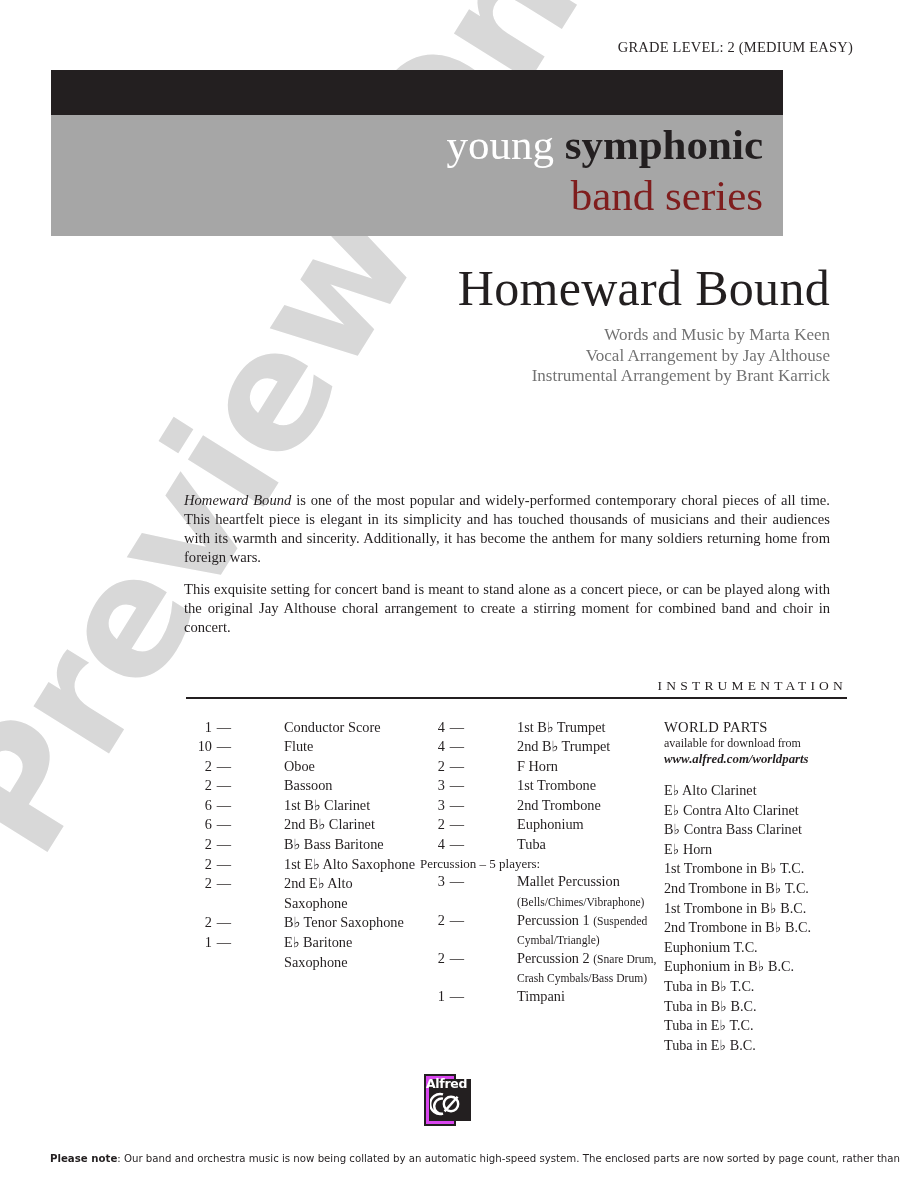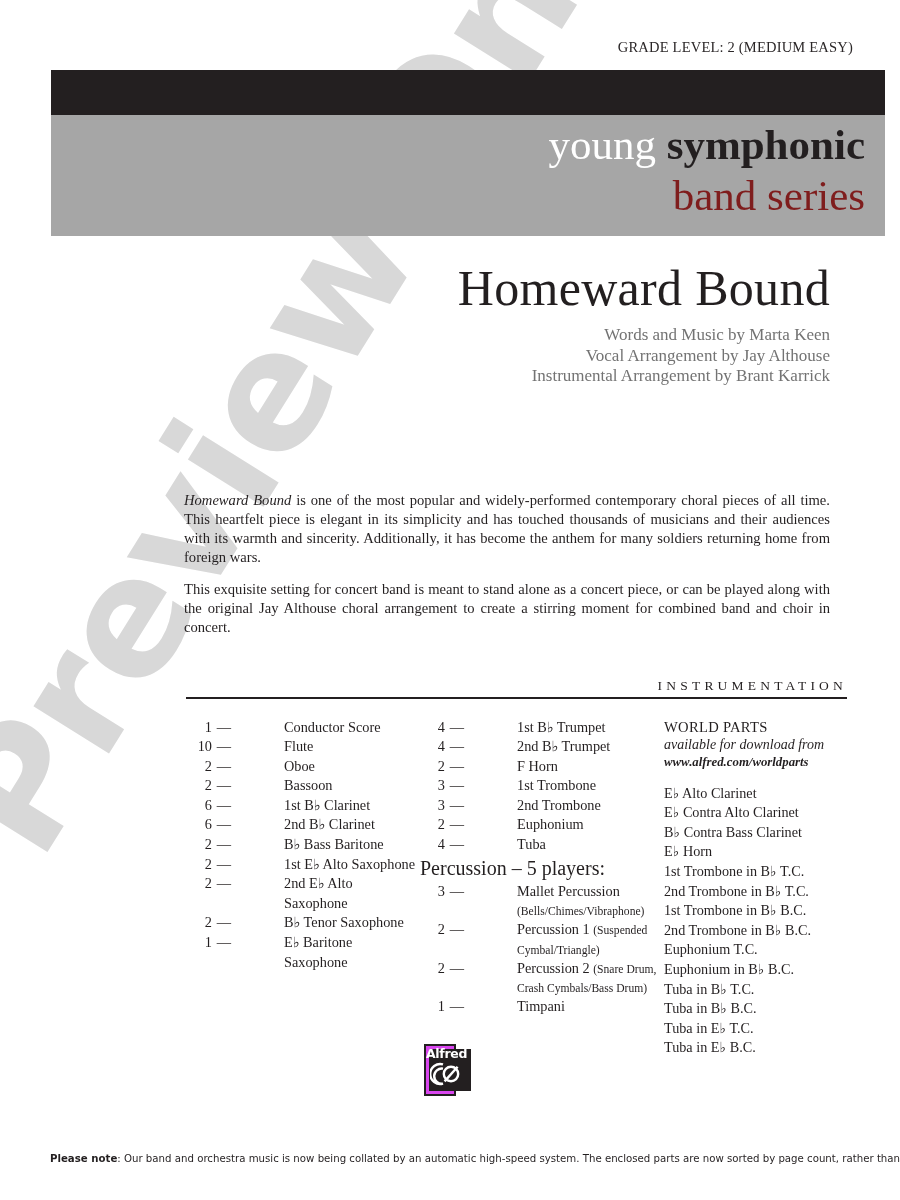--- a/index.html
+++ b/index.html
@@ -51,21 +51,21 @@
     letter-spacing: 0.2px;
     color: #2b2728;
     z-index: 20;
   }
 
   
   #series-banner {
     position: absolute;
     left: 51px;
     top: 70px;
-    width: 834px;
+    width: 732px;
     height: 166px;
     z-index: 10;
   }
   #series-banner .band-dark {
     position: absolute;
     left: 0; top: 0;
     width: 100%;
     height: 45px;
     background: #231f20;
   }
@@ -187,56 +187,55 @@
     width: 24px;
     text-align: center;
     flex: 0 0 24px;
     color: #231f20;
   }
   .instr-name { flex: 1 1 auto; margin-left: 48px; }
   .instr-name .paren {
     font-size: 11.6px;
   }
   .group-label {
-    font-size: 20px;
+    font-size: 13px;
     line-height: 1.37;
     padding-left: 1px;
   }
   .instr-row.wrapped .instr-name { line-height: 1.34; }
 
   
   #world-parts-title {
     font-size: 14.6px;
     letter-spacing: 0.3px;
     line-height: 1.25;
   }
   #world-parts-sub {
-    font-style: italic;
-    font-size: 14px;
+    font-size: 12px;
     line-height: 1.3;
   }
   #world-parts-url {
     font-style: italic;
     font-weight: bold;
     font-size: 12.8px;
     line-height: 1.3;
   }
   #world-parts-list {
     margin-top: 13px;
   }
   #world-parts-list div {
     font-size: 14.2px;
     line-height: 1.38;
   }
 
   
   #alfred-logo {
     position: absolute;
     left: 424px;
-    top: 1044px;
+    top: 1074px;
     width: 32px;
     height: 52px;
     background: #d946ef;
     border: 2.5px solid #231f20;
     box-sizing: border-box;
     z-index: 20;
   }
   #alfred-logo .logo-inner {
     position: absolute;
     left: 2.5px; top: 2.5px;

